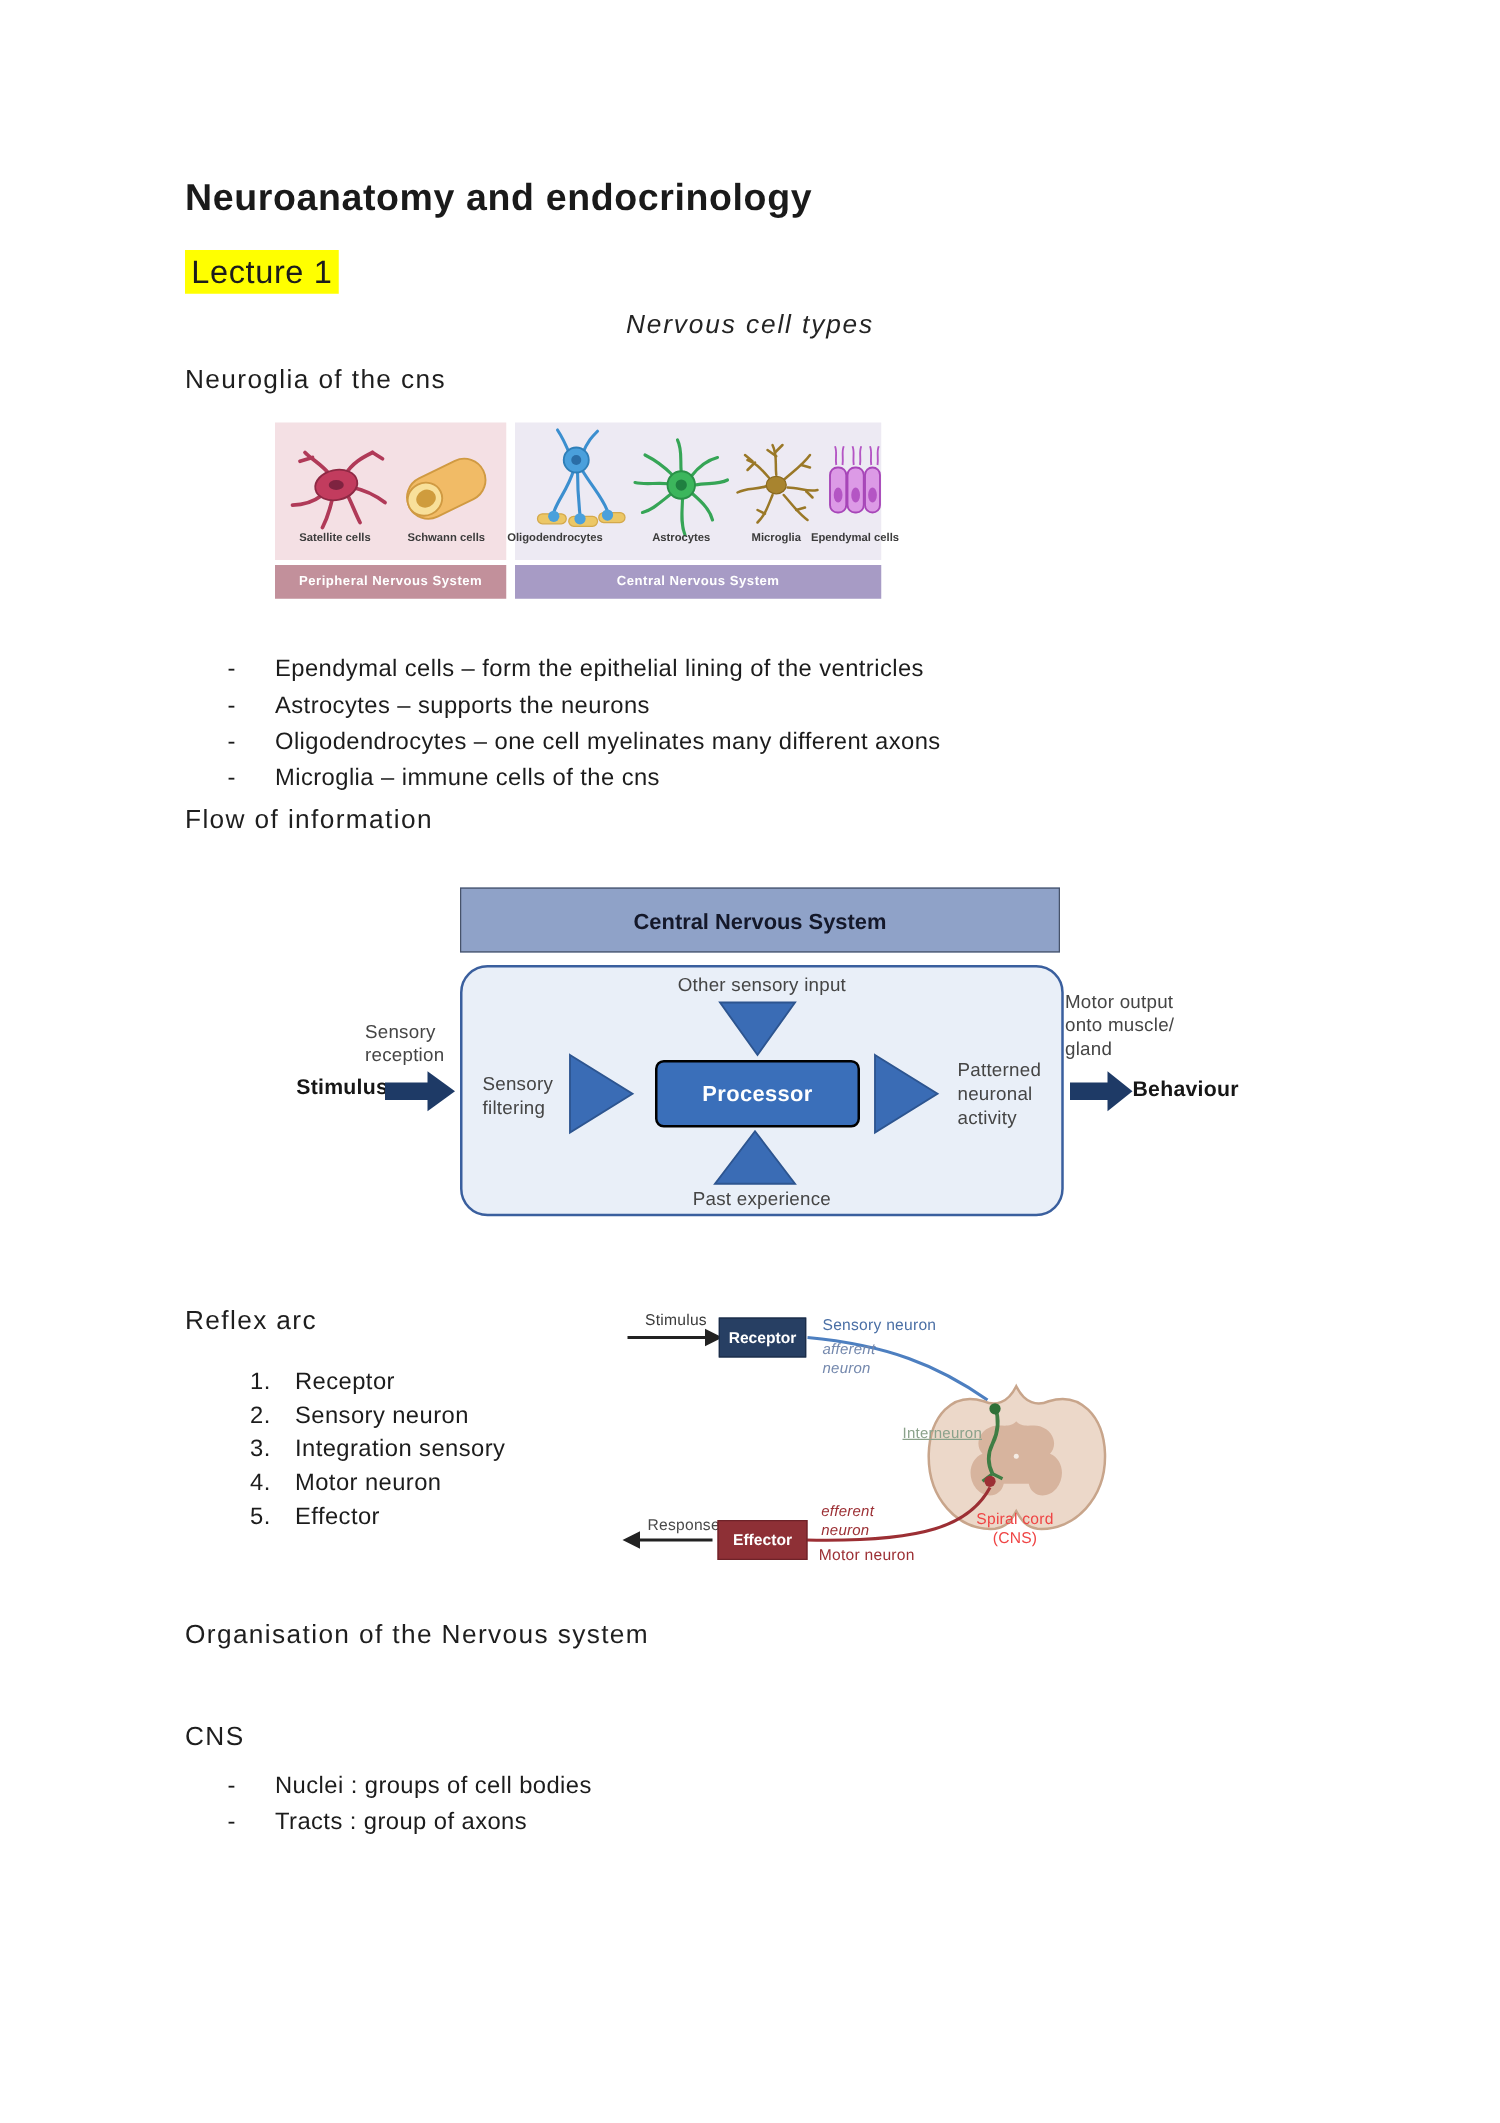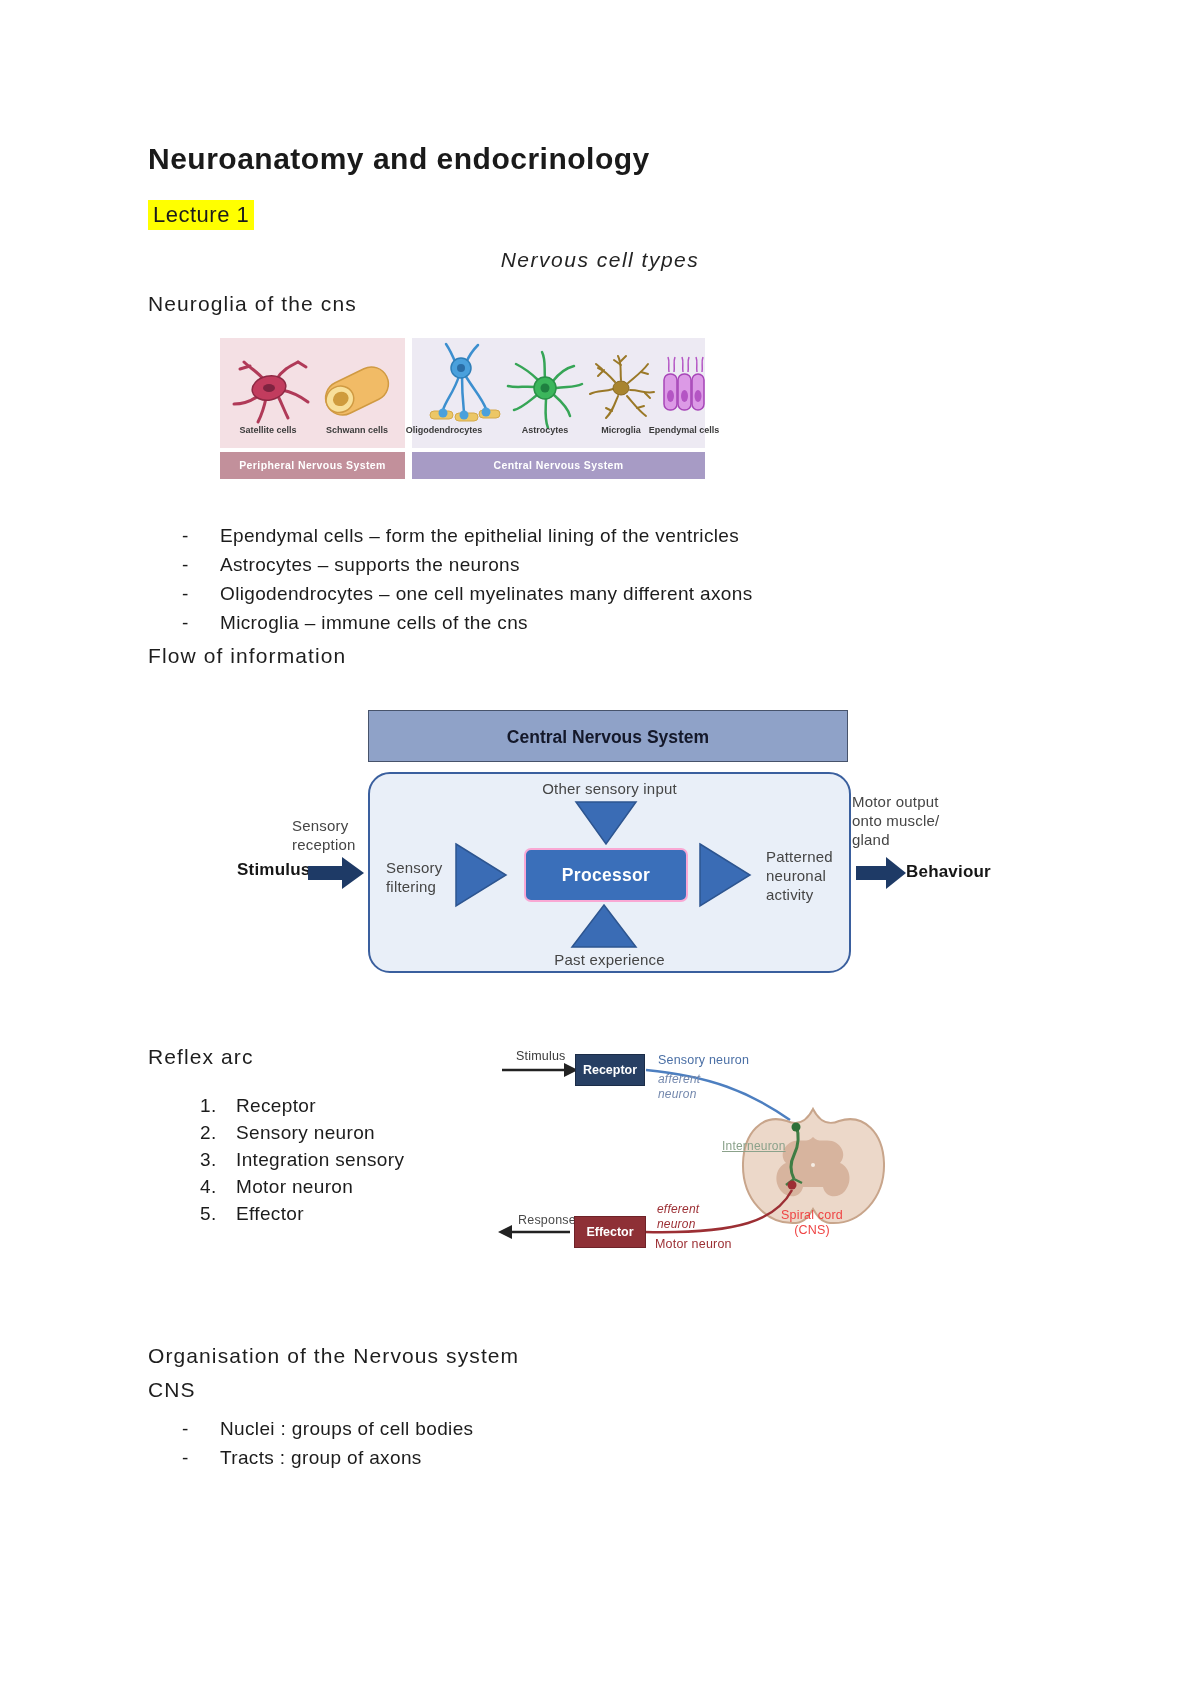--- a/index.html
+++ b/index.html
@@ -3,27 +3,27 @@
 <meta charset="utf-8">
 <style>
   html,body{margin:0;padding:0;background:#888;}
   .page{
     position:relative;width:1200px;height:1698px;background:#ffffff;
     margin:0 auto;font-family:"Liberation Sans",sans-serif;color:#1c1c1c;overflow:hidden;
   }
   .abs{position:absolute;}
   
   .title{left:148px;top:142px;font-size:30px;font-weight:bold;letter-spacing:0.5px;color:#1a1a1a;text-align:right;}
-  .lecture{left:148px;top:200px;font-size:22px;letter-spacing:0.5px;background:#ffff00;padding:2px 5px;}
+  .lecture{left:148px;top:200px;font-size:26px;letter-spacing:0.5px;background:#ffff00;padding:2px 5px;}
   .subtitle{left:0;top:248px;width:1200px;text-align:center;font-style:italic;font-size:21px;letter-spacing:1.5px;color:#242424;}
   .h2{font-size:21px;letter-spacing:1.1px;color:#1e1e1e;font-weight:normal;}
   .h-neuroglia{left:148px;top:292px;}
   .h-flow{left:148px;top:644px;}
   .h-reflex{left:148px;top:1045px;}
-  .h-org{left:148px;top:1344px;}
+  .h-org{left:148px;top:1296px;}
   .h-cns{left:148px;top:1378px;}
   
   ul.doclist{list-style:none;margin:0;padding:0;}
   ul.doclist li{position:relative;padding-left:38px;font-size:19px;line-height:29px;letter-spacing:0.35px;color:#1c1c1c;}
   ul.doclist li::before{content:"-";position:absolute;left:0;}
   .glia-list{left:182px;top:521px;width:760px;}
   .org-list{left:182px;top:1414px;width:600px;}
   ol.steps{list-style:none;margin:0;padding:0;counter-reset:step;}
   ol.steps li{position:relative;counter-increment:step;padding-left:36px;font-size:19px;line-height:27px;letter-spacing:0.35px;}
   ol.steps li::before{content:counter(step) ".";position:absolute;left:0;}
@@ -44,21 +44,21 @@
   .flbl{font-size:15px;line-height:19px;color:#454545;letter-spacing:0.2px;}
   .lbl-other{left:368px;top:779px;width:483px;text-align:center;}
   .lbl-filtering{left:386px;top:858px;width:82px;}
   .lbl-patterned{left:766px;top:847px;width:88px;}
   .lbl-past{left:368px;top:950px;width:483px;text-align:center;}
   .lbl-reception{left:292px;top:816px;width:78px;}
   .lbl-motorout{left:852px;top:792px;width:96px;}
   .lbl-stimulus,.lbl-behaviour{font-size:17px;font-weight:bold;color:#161616;letter-spacing:0.2px;}
   .lbl-stimulus{left:237px;top:860px;}
   .lbl-behaviour{left:906px;top:862px;}
-  .processor{left:524px;top:848px;width:164px;height:54px;background:#3a6fba;border:2px solid #f9a8d4;border-radius:7px;
+  .processor{left:524px;top:848px;width:164px;height:54px;background:#3a6fba;border:2px solid #000000;border-radius:7px;
     box-sizing:border-box;color:#fff;font-size:17.5px;font-weight:bold;text-align:center;line-height:50px;letter-spacing:0.3px;}
   
   .rlbl{font-size:12.5px;line-height:15px;letter-spacing:0.2px;}
   .r-stimulus{left:516px;top:1049px;color:#3a3a3a;}
   .r-sensory{left:658px;top:1053px;color:#4a6fa5;}
   .r-afferent{left:658px;top:1072px;width:62px;color:#7488ad;font-style:italic;font-size:12px;}
   .r-interneuron{left:722px;top:1139px;color:#8ba28b;font-size:12px;text-decoration:underline;}
   .r-spiral{left:772px;top:1208px;width:80px;text-align:center;color:#ef4444;}
   .r-efferent{left:657px;top:1202px;width:62px;color:#9c2f34;font-style:italic;font-size:12px;}
   .r-motor{left:655px;top:1237px;color:#9c2f34;}

